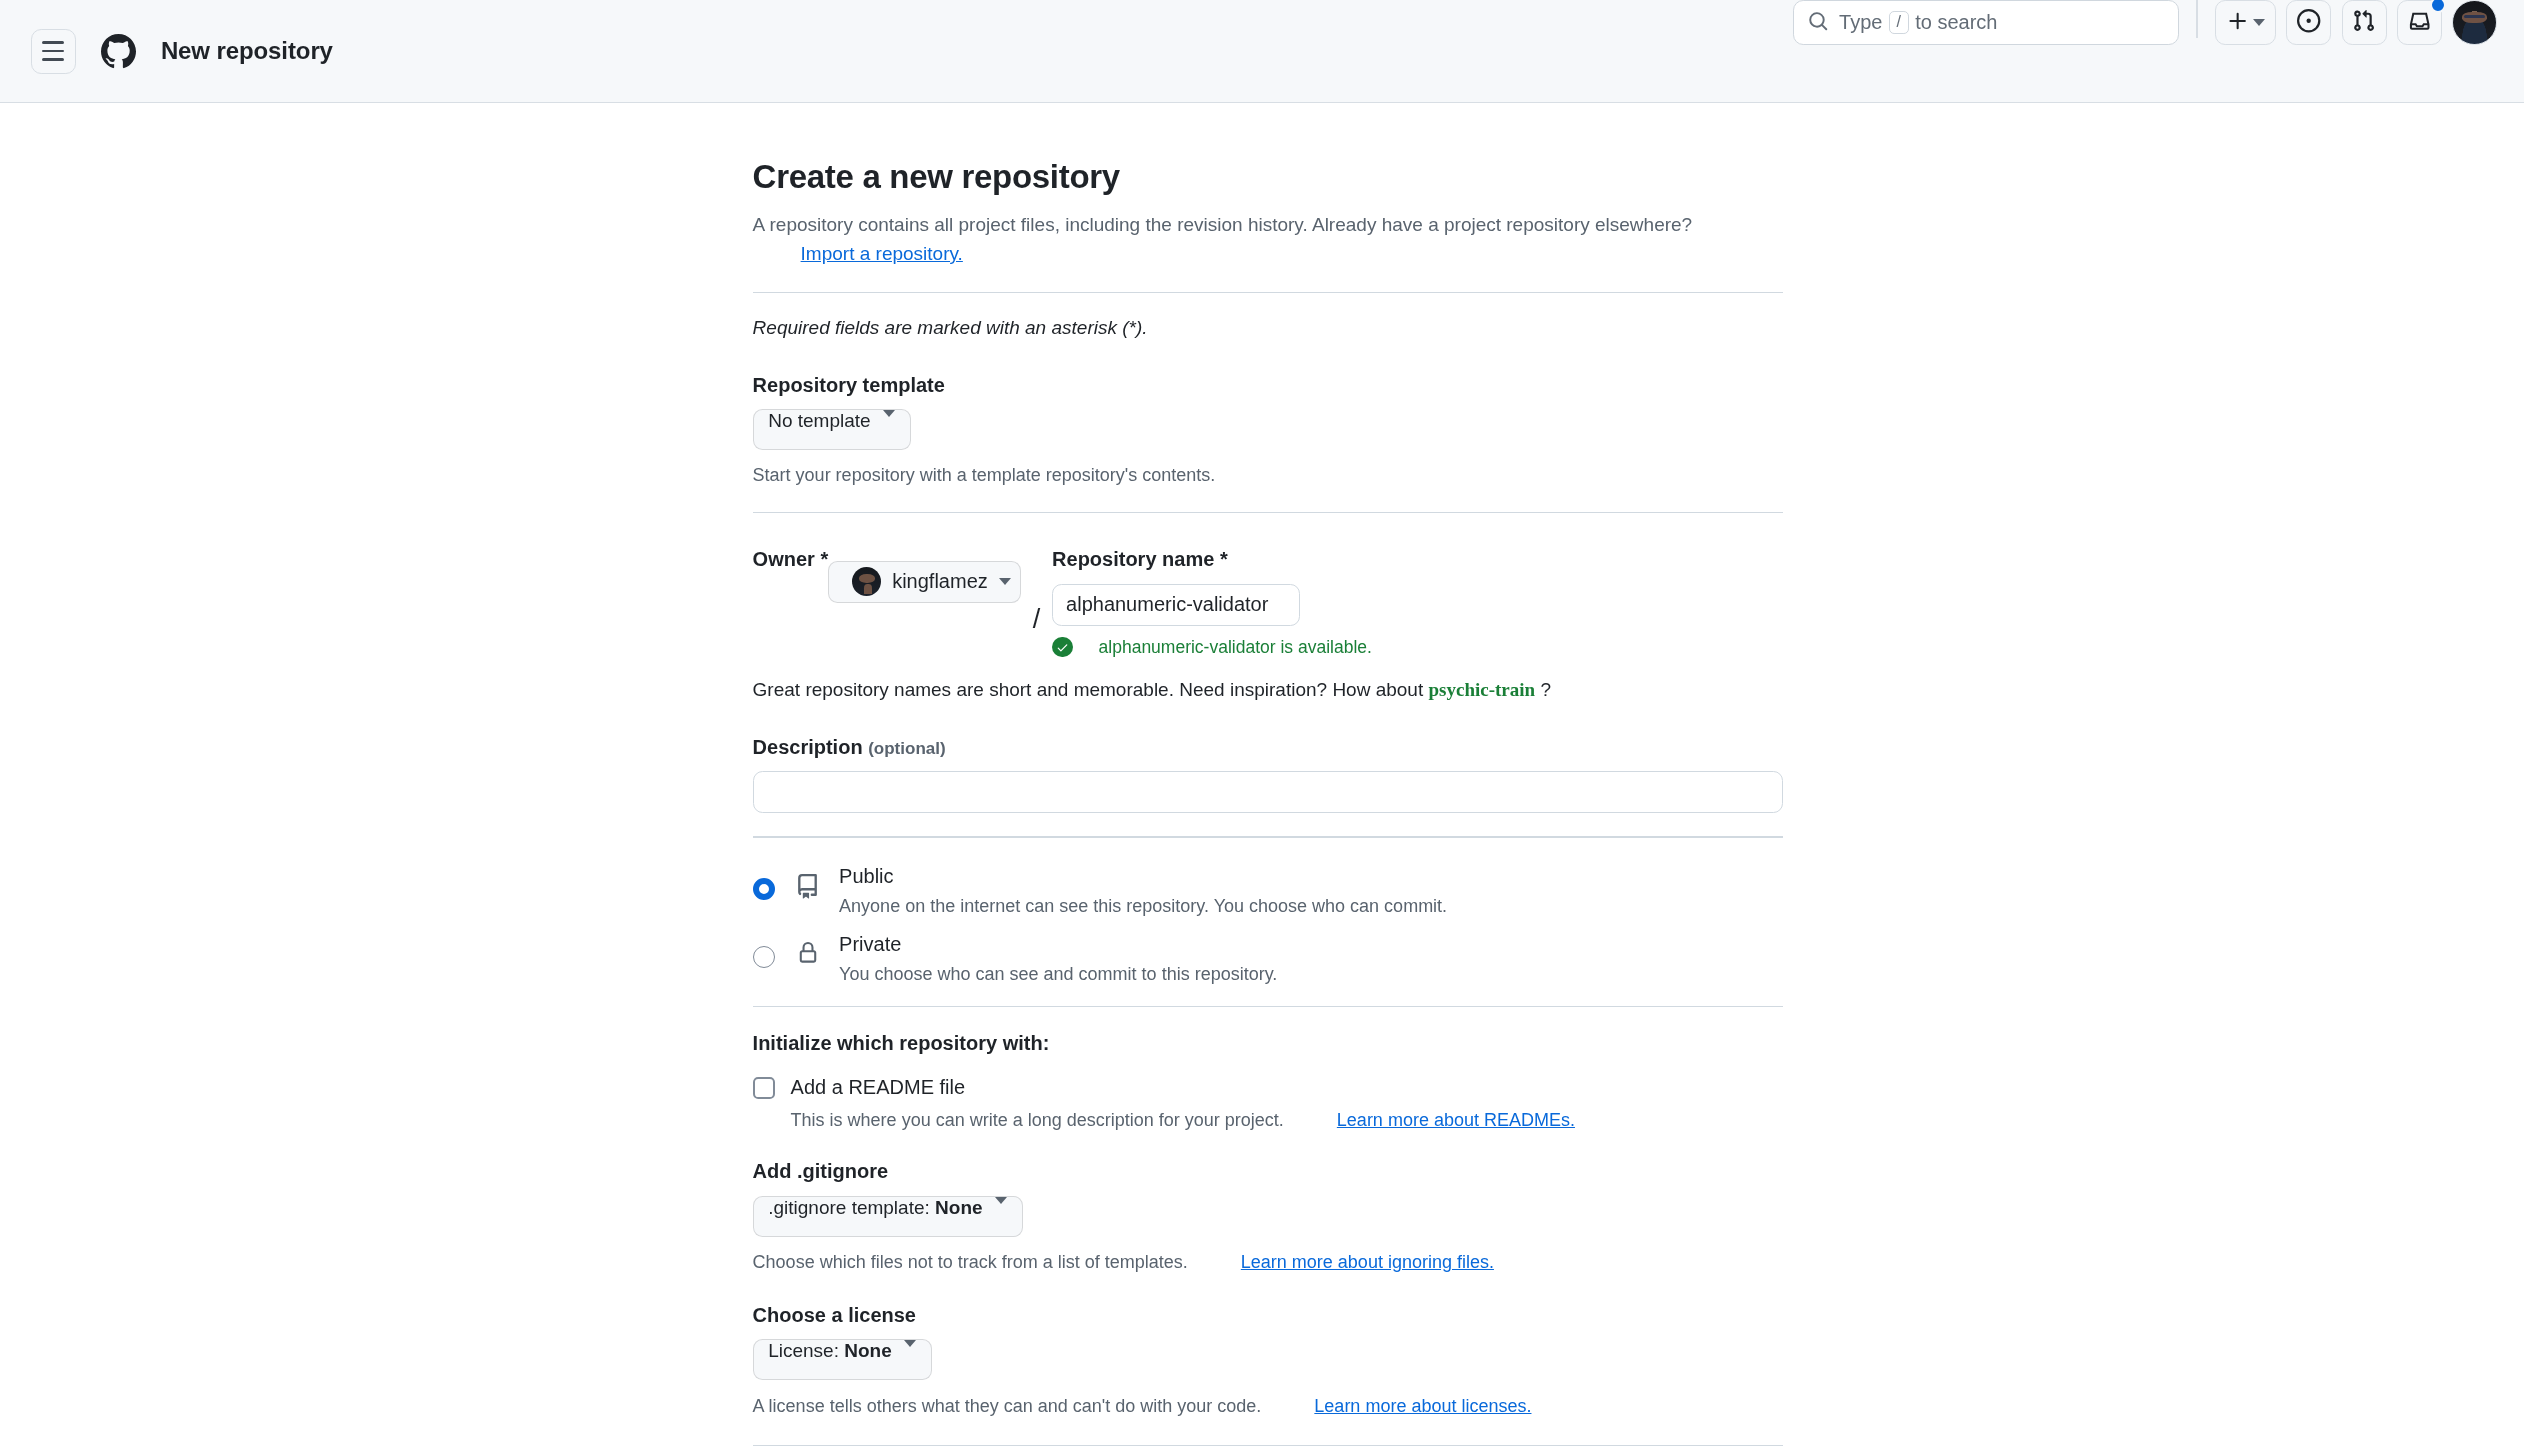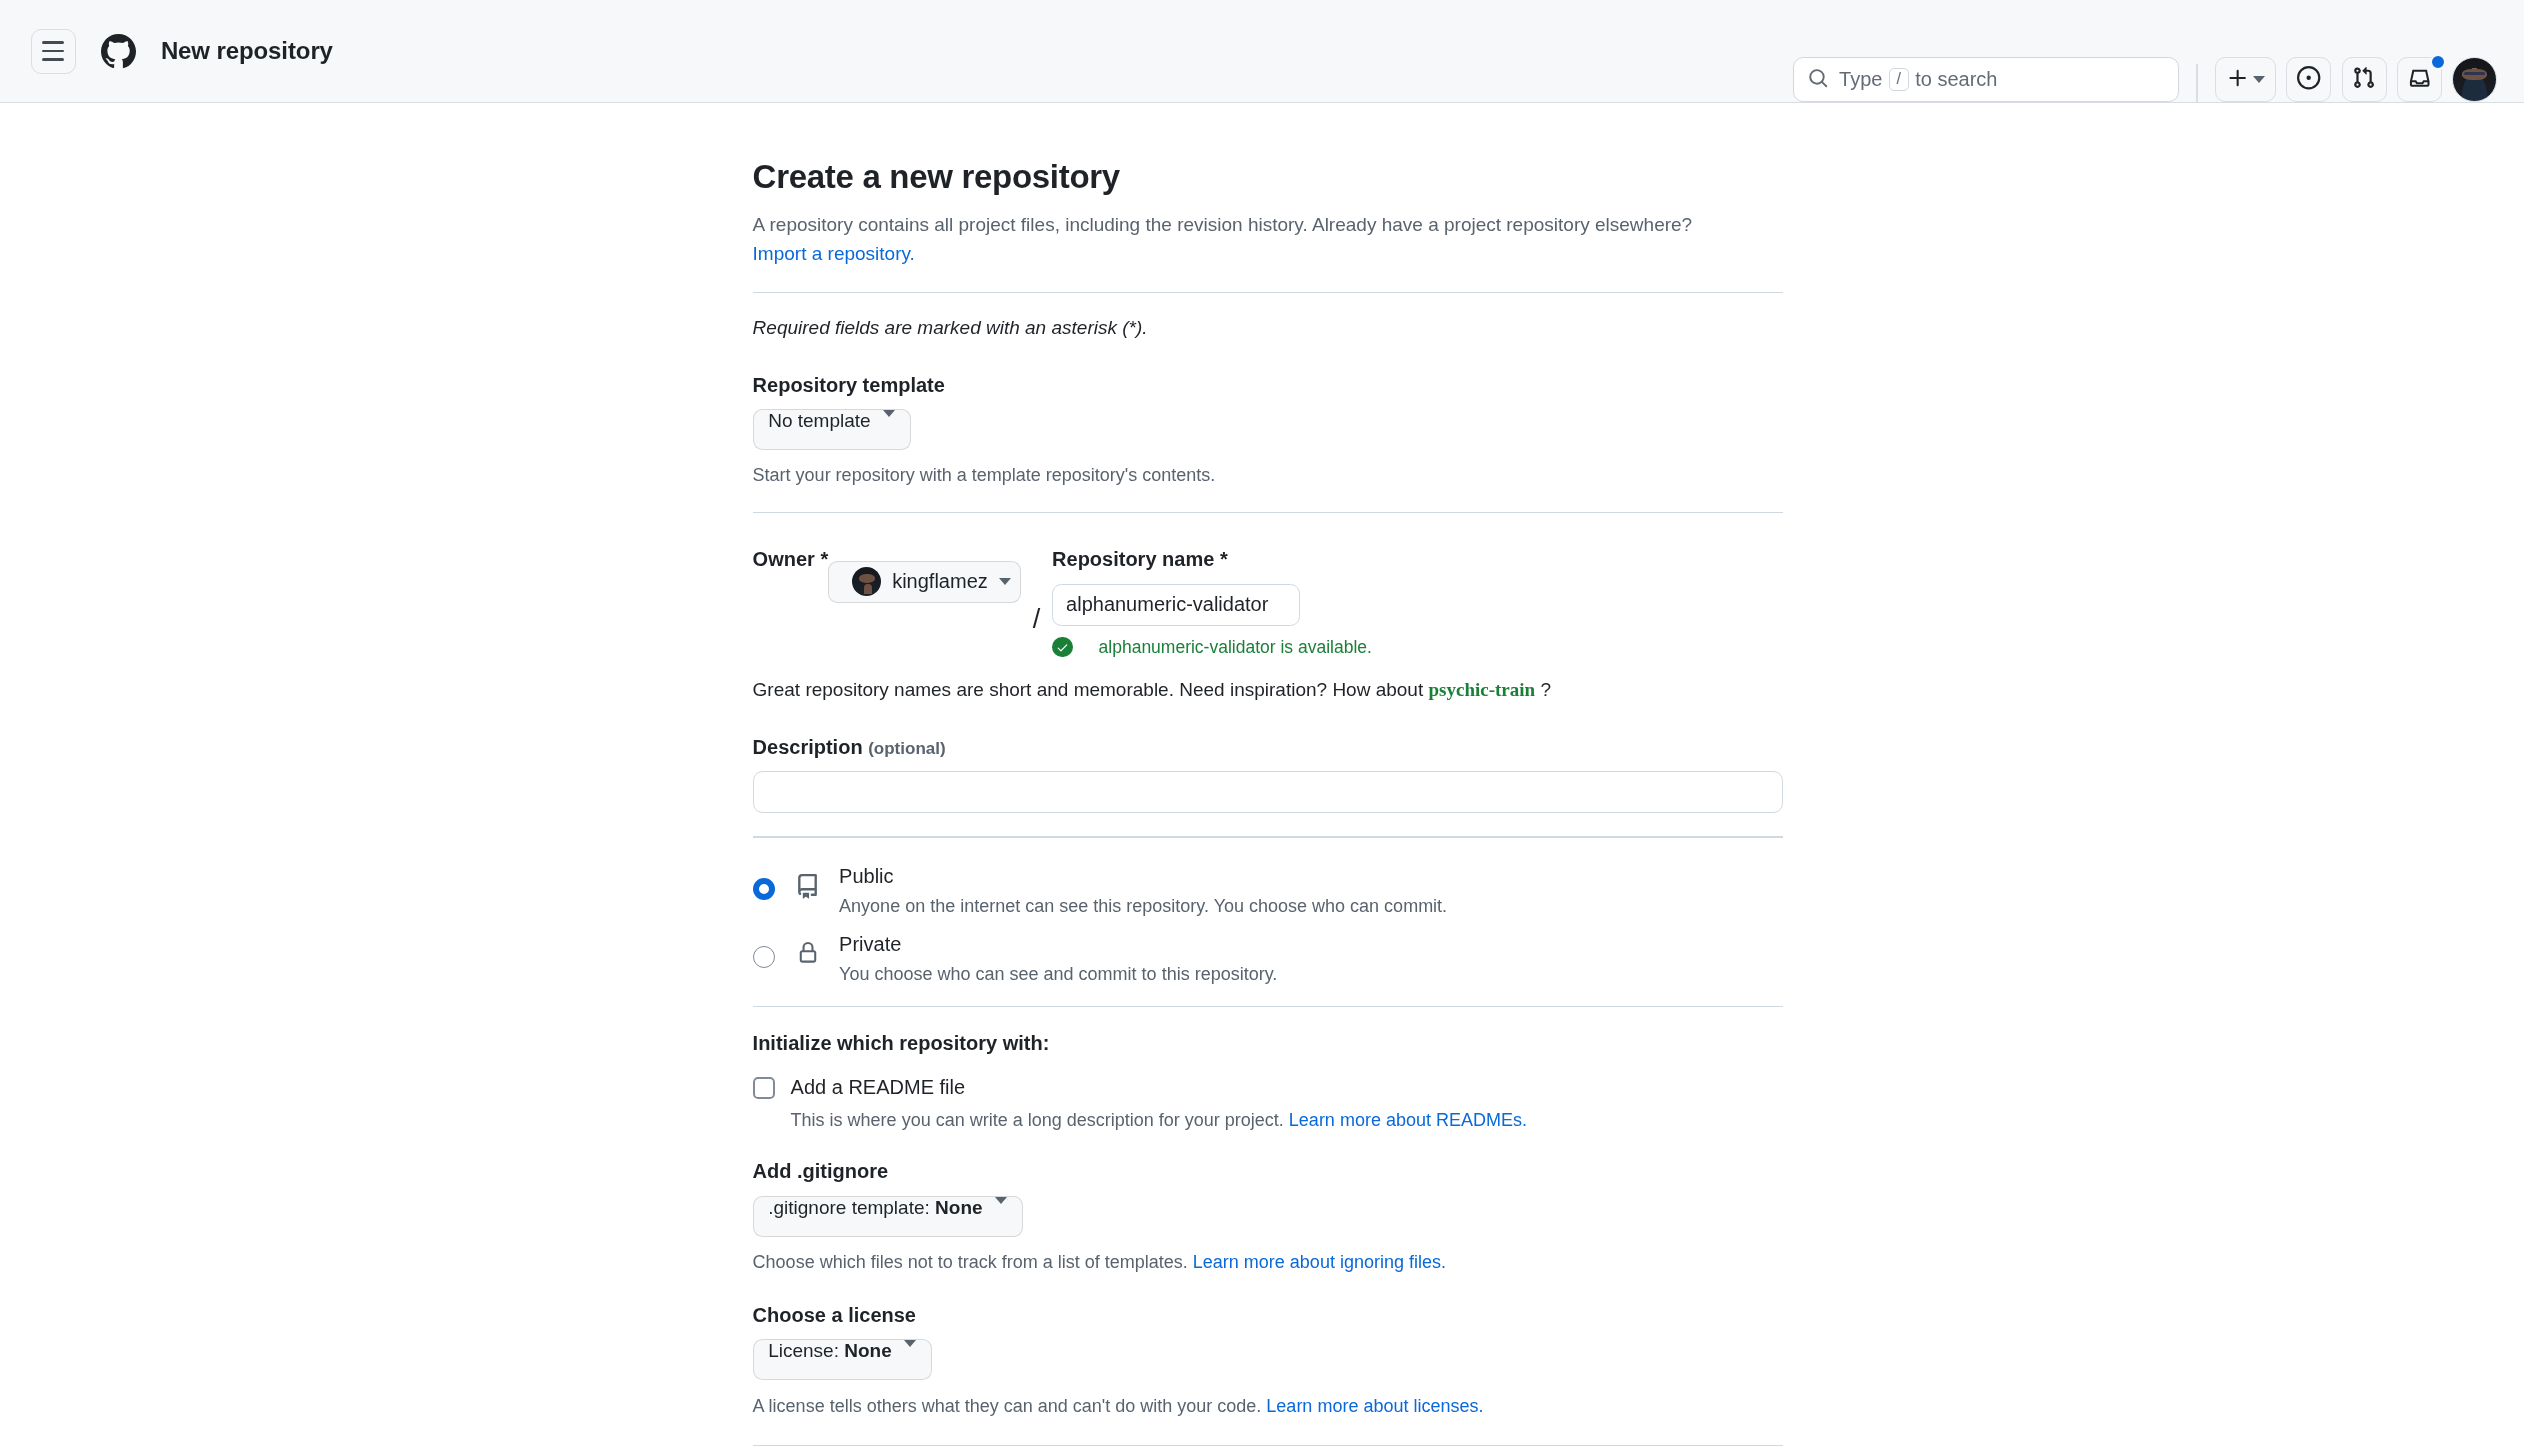--- a/index.html
+++ b/index.html
@@ -45,21 +45,21 @@
     margin-left: 22px;
     font-size: 24px;
     font-weight: bold;
     color: #1f2328;
     letter-spacing: -0.1px;
   }
 
   .hdr-right {
     position: absolute;
     right: 28px; top: 0; bottom: 0;
-    display: flex; align-items: flex-end; gap: 0;
+    display: flex; align-items: flex-start; gap: 0;
   }
   .searchbox {
     width: 386px; height: 45px;
     border: 1.5px solid #d0d7de;
     border-radius: 10.2px;
     background: #ffffff;
     display: flex; align-items: center;
     padding: 0 14.6px;
     gap: 10.2px;
     cursor: text;
@@ -119,21 +119,21 @@
 
   h1.form-title {
     font-size: 33px; font-weight: bold; color: #1f2328;
     letter-spacing: -0.3px; line-height: 1.15;
   }
   .intro {
     margin-top: 15.3px;
     font-size: 19px; color: #59636e; line-height: 1.5;
     max-width: 950px;
   }
-  a.lnk { color: #0969da; cursor: pointer; }
+  a.lnk { color: #0969da; text-decoration: underline; cursor: pointer; margin-left: 48px; }
 
   .rule { height: 1.5px; background: #d1d9e0; margin: 23.4px 0 0 0; width: 1030px; }
 
   .req-note {
     margin-top: 23.4px;
     font-size: 19px; font-style: italic; color: #1f2328;
   }
 
   .section { margin-top: 35px; }
   .sec-label {

